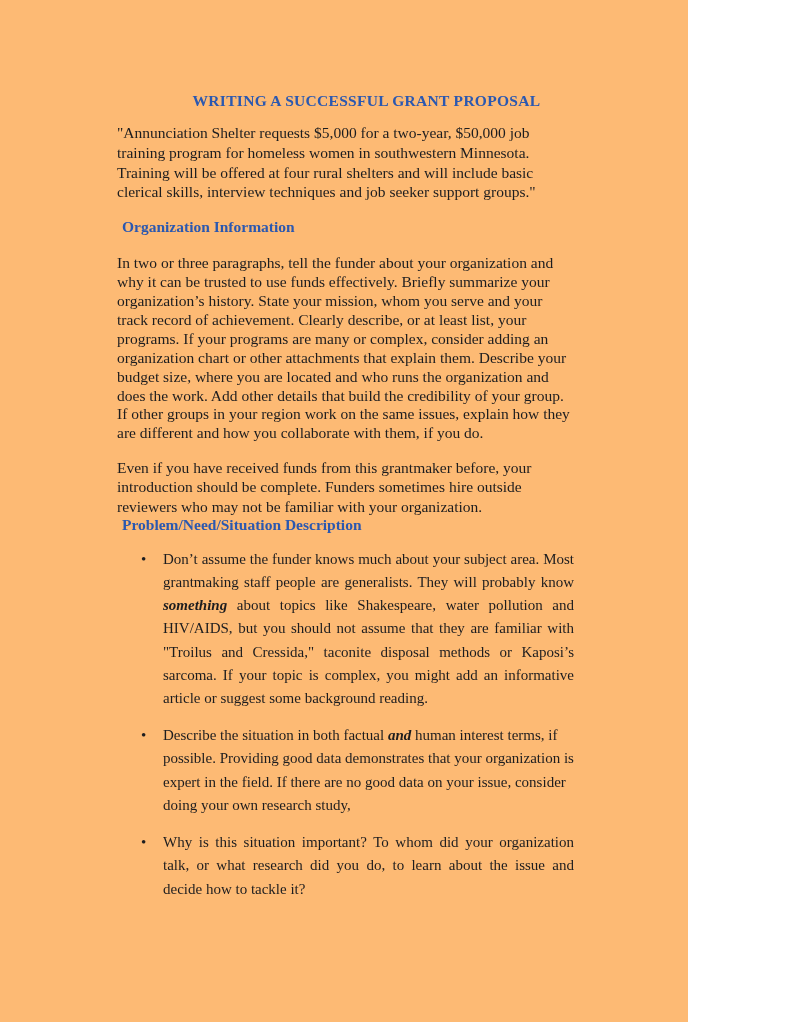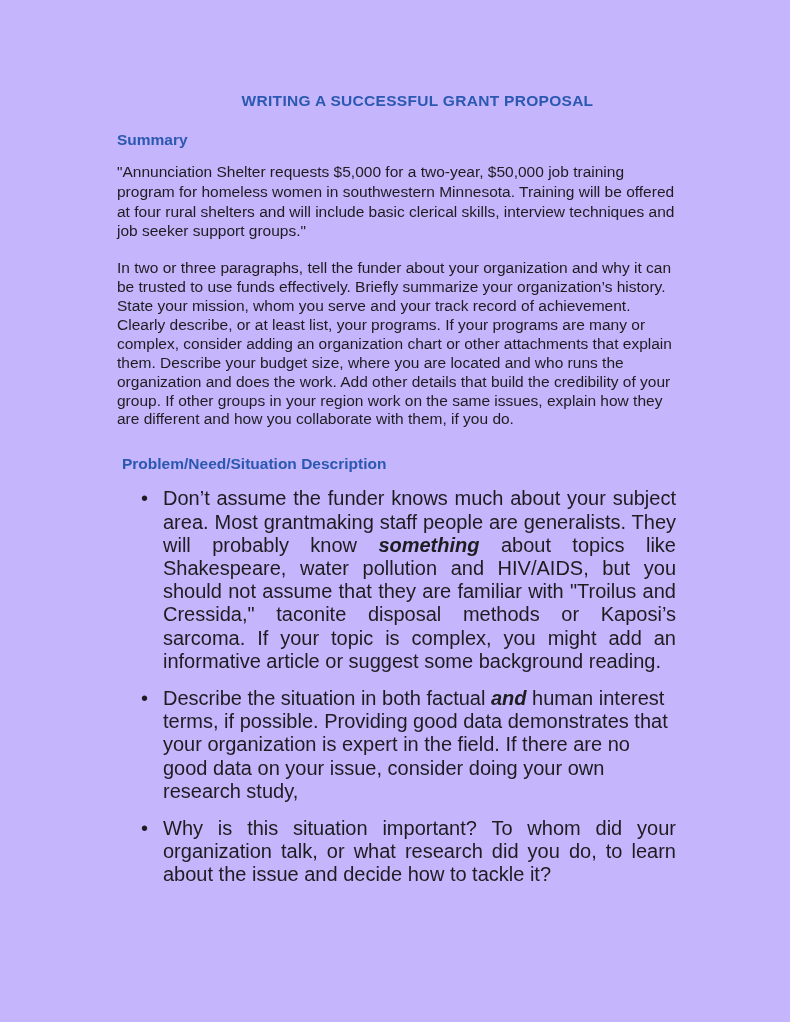--- a/index.html
+++ b/index.html
@@ -1,23 +1,23 @@
 <!DOCTYPE html>
 <html style="--accent: #2b58b0;"><head>
 <meta charset="utf-8">
 <style>
   * { box-sizing: border-box; }
   html, body { margin: 0; padding: 0; background: #ffffff; }
   .page {
     position: relative;
-    width: 790px;
+    width: 688px;
     height: 1022px;
-    background: #c4b5fd;
+    background: #fdba74;
     overflow: hidden;
-    font-family: Liberation Sans, sans-serif;
+    font-family: Liberation Serif, serif;
     color: #1d1d1f;
   }
   .content {
     padding: 92px 114px 0 117px;
   }
   .doc-title {
     font-size: 15.5px;
     font-weight: bold;
     text-align: center;
     color: var(--accent, #2b58b0);
@@ -25,41 +25,41 @@
     letter-spacing: 0.3px;
   }
   .heading {
     font-size: 15.5px;
     font-weight: bold;
     color: var(--accent, #2b58b0);
     margin: 0;
   }
   .h-summary { margin-top: 21px; }
   .h-org     { margin-top: 16px; margin-left: 5px; }
-  .h-problem { margin-top: 26px; margin-left: 5px; }
+  .h-problem { margin-left: 5px; }
   .para {
     font-size: 15.5px;
     line-height: 19.4px;
     margin: 0;
     color: #1d1d1f;
   }
   .justify { text-align: justify; }
   .p-intro   { margin-top: 17px; }
   .p-quote   { margin-top: 13px; line-height: 19.8px; }
   .p-org     { margin-top: 18px; line-height: 18.9px; }
   .p-evenif  { margin-top: 15px; line-height: 19.2px; }
   .p-thisis  { margin-top: 17px; line-height: 20.5px; }
   .bullets {
     list-style: none;
     margin: 14px 0 0 0;
     padding: 0;
   }
   .bullet {
     position: relative;
-    font-size: 20px;
+    font-size: 15px;
     line-height: 23.2px;
     padding-left: 46px;
     margin: 0 0 14px 0;
   }
   .bullet::before {
     content: "\2022";
     position: absolute;
     left: 24px;
     top: 0;
     color: #1d1d1f;
@@ -70,24 +70,25 @@
   }
 </style>
 </head>
 <body>
 
 <div class="page">
   <div class="content">
 
     <h1 class="doc-title">WRITING A SUCCESSFUL GRANT PROPOSAL</h1>
 
-    <h2 class="heading h-summary">Summary</h2>
     <p class="para p-quote">"Annunciation Shelter requests $5,000 for a two-year, $50,000 job training program for homeless women in southwestern Minnesota. Training will be offered at four rural shelters and will include basic clerical skills, interview techniques and job seeker support groups."</p>
 
+    <h2 class="heading h-org">Organization Information</h2>
     <p class="para p-org">In two or three paragraphs, tell the funder about your organization and why it can be trusted to use funds effectively. Briefly summarize your organization’s history. State your mission, whom you serve and your track record of achievement. Clearly describe, or at least list, your programs. If your programs are many or complex, consider adding an organization chart or other attachments that explain them. Describe your budget size, where you are located and who runs the organization and does the work. Add other details that build the credibility of your group. If other groups in your region work on the same issues, explain how they are different and how you collaborate with them, if you do.</p>
+    <p class="para p-evenif">Even if you have received funds from this grantmaker before, your introduction should be complete. Funders sometimes hire outside reviewers who may not be familiar with your organization.</p>
 
     <h2 class="heading h-problem">Problem/Need/Situation Description</h2>
 
     <ul class="bullets">
       <li class="bullet justify"><span>Don’t assume the funder knows much about your subject area. Most grantmaking staff people are generalists. They will probably know </span><span class="em">something</span><span> about topics like Shakespeare, water pollution and HIV/AIDS, but you should not assume that they are familiar with "Troilus and Cressida," taconite disposal methods or Kaposi’s sarcoma. If your topic is complex, you might add an informative article or suggest some background reading.</span></li>
       <li class="bullet"><span>Describe the situation in both factual </span><span class="em">and</span><span> human interest terms, if possible. Providing good data demonstrates that your organization is expert in the field. If there are no good data on your issue, consider doing your own research study,</span></li>
       <li class="bullet justify"><span>Why is this situation important? To whom did your organization talk, or what research did you do, to learn about the issue and decide how to tackle it?</span></li>
     </ul>
 
   </div>

